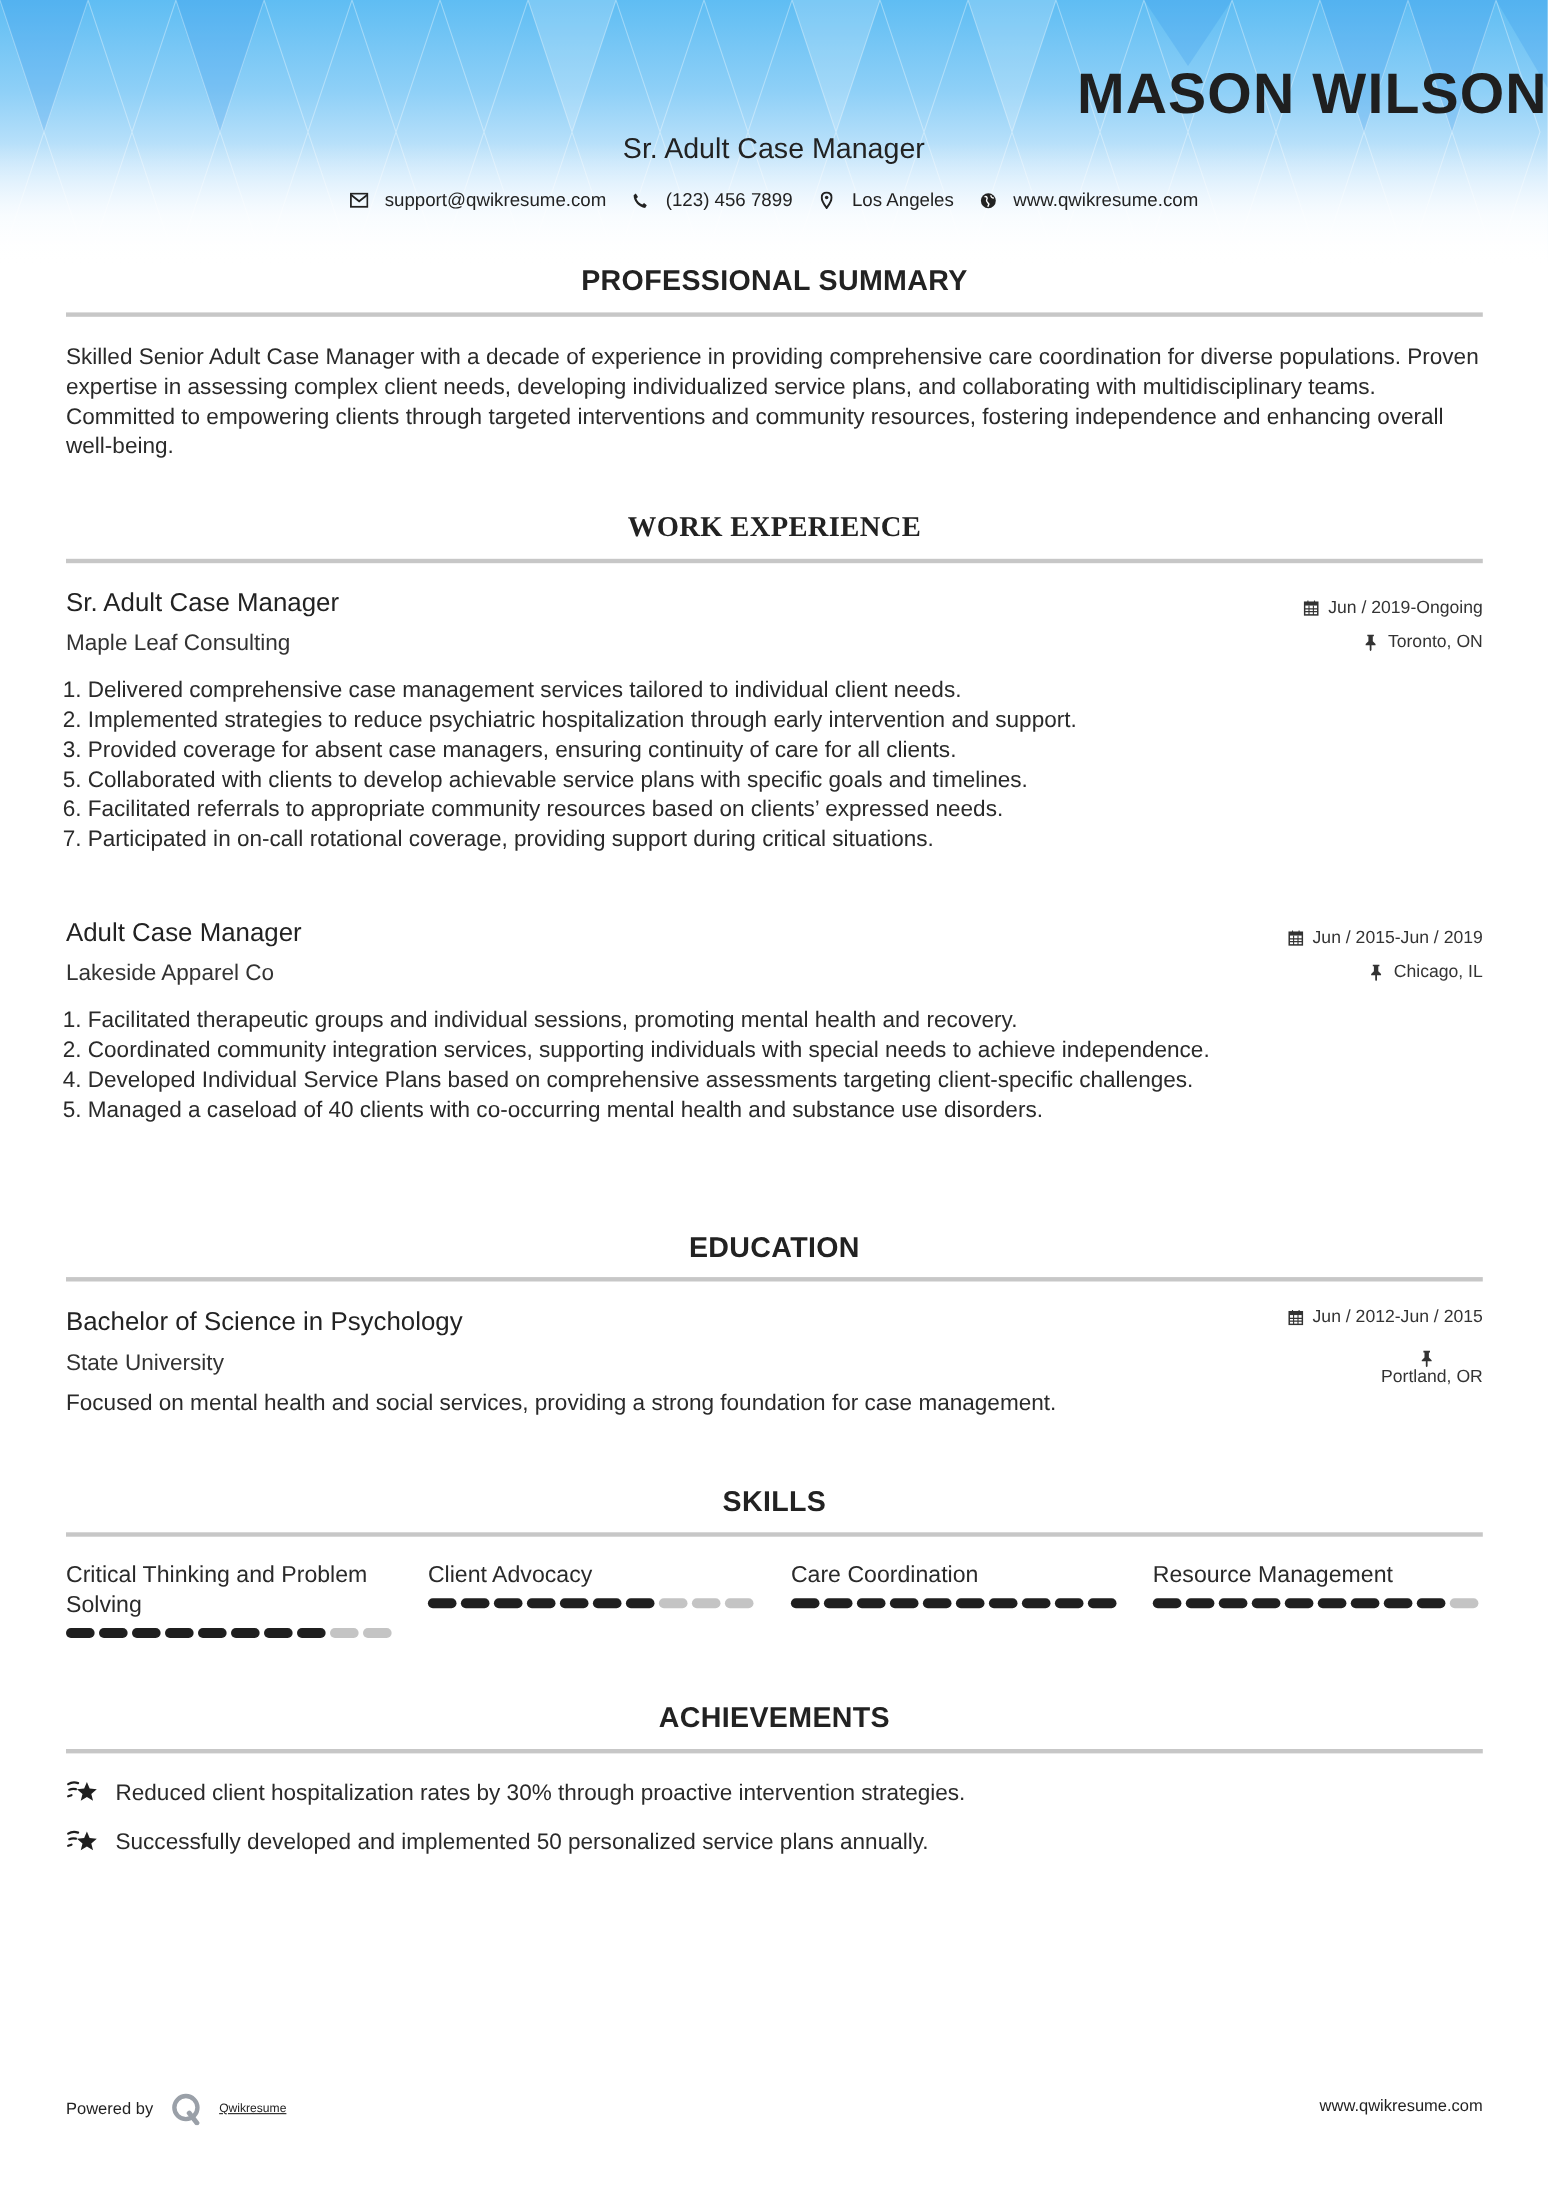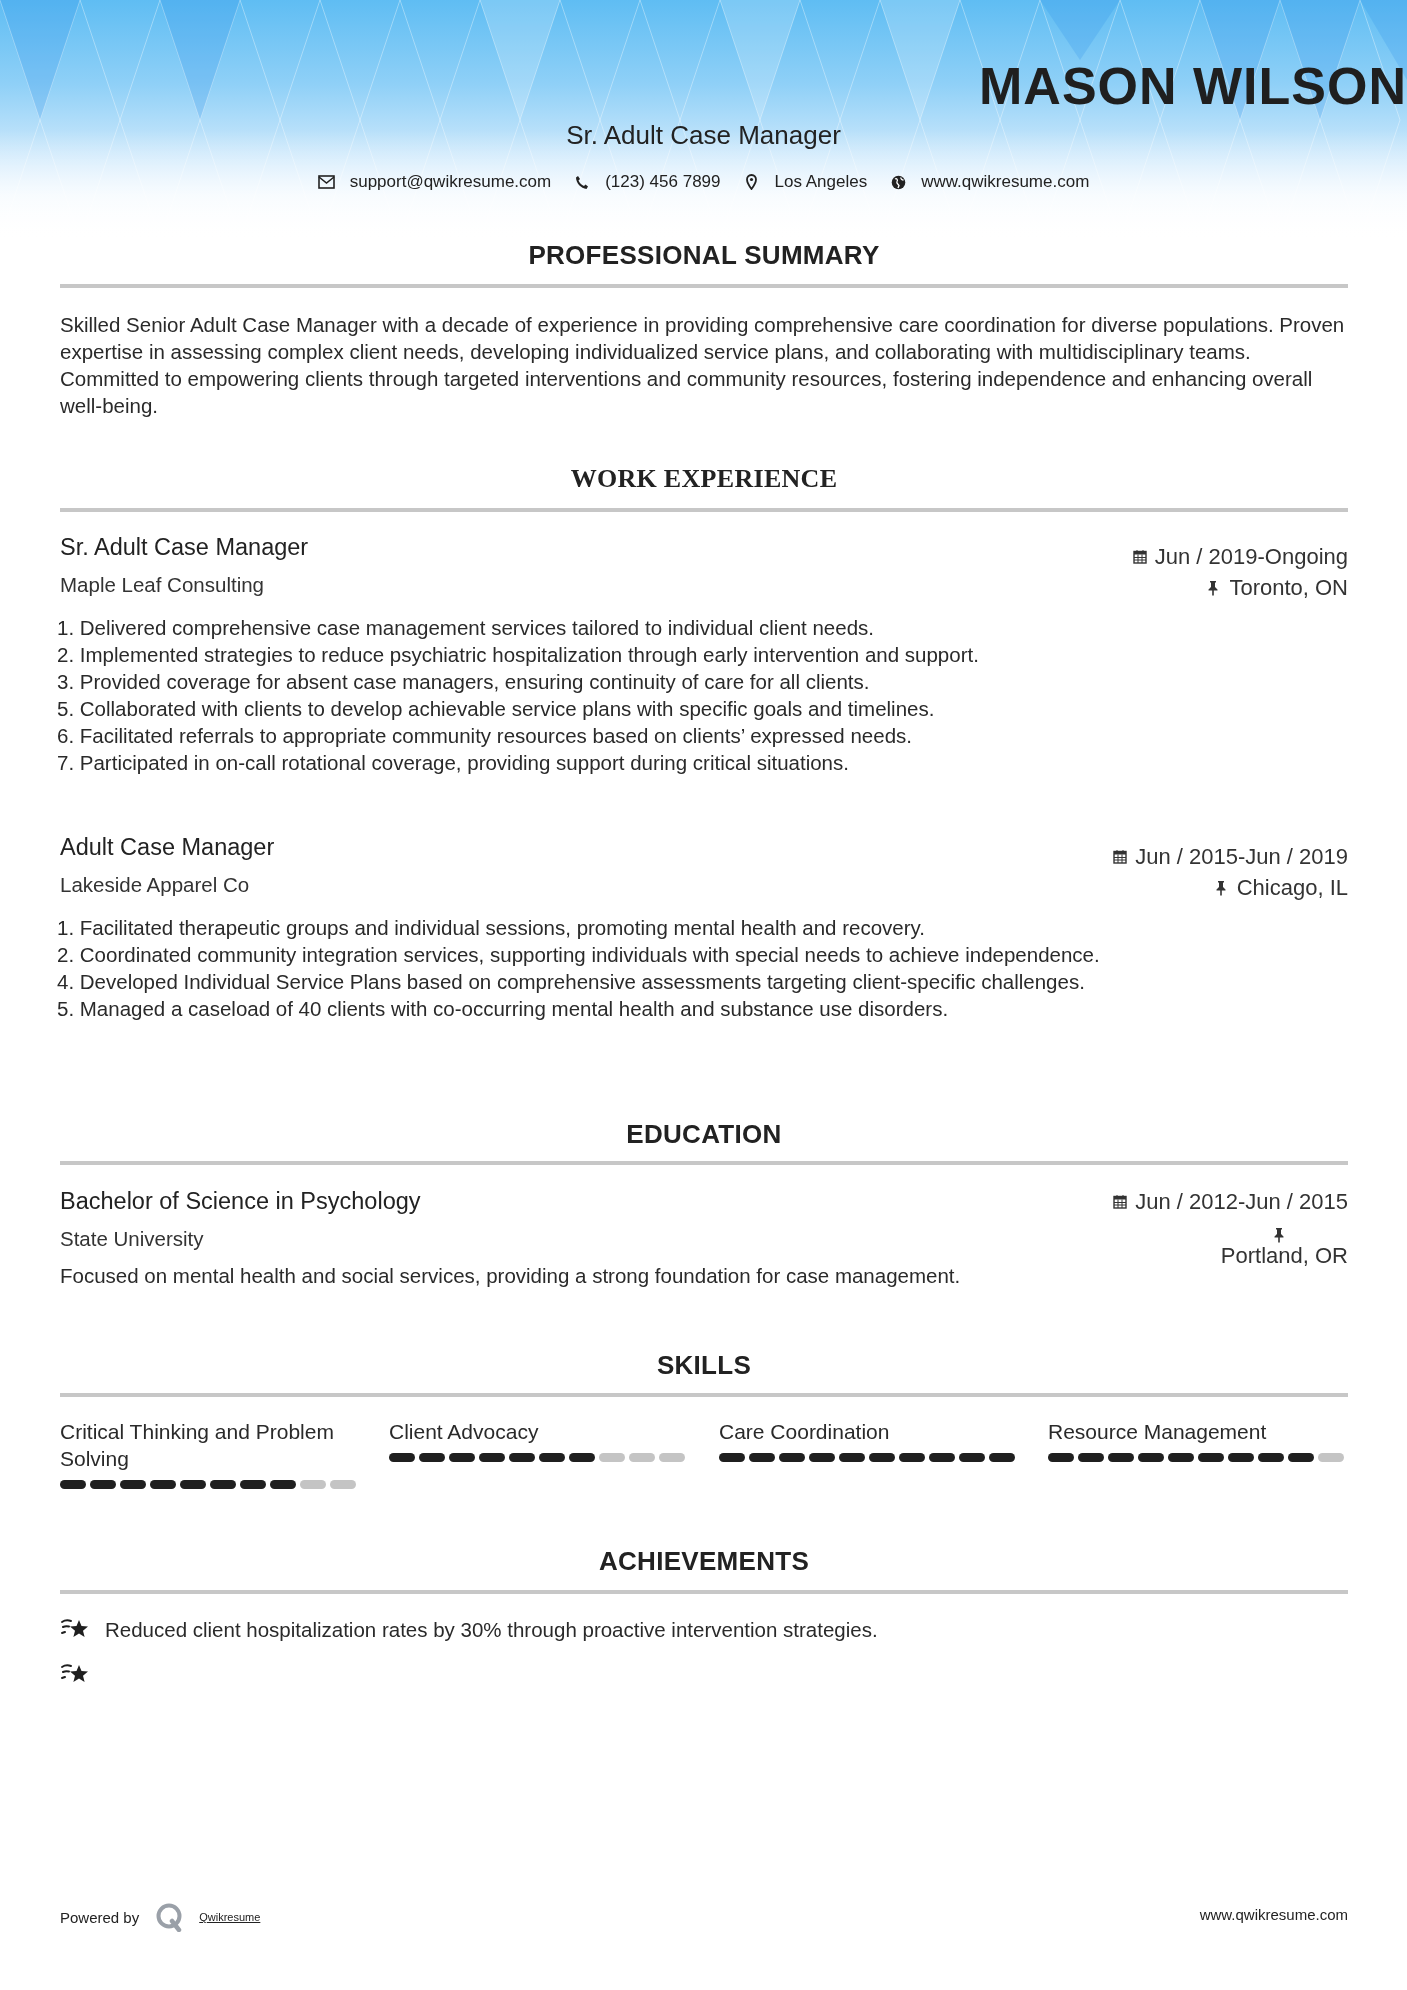--- a/index.html
+++ b/index.html
@@ -25,21 +25,21 @@
   .contacts .c-icon { width: 18px; height: 18px; margin-right: 14px; display: inline-flex; align-items: center; justify-content: center; }
 
   .section-title { position: absolute; left: 60px; width: 1288px; text-align: center; font-size: 26px;
     font-weight: bold; color: #222; letter-spacing: 0.3px; }
   .rule { position: absolute; left: 60px; width: 1288px; height: 4px; background: #c7c7c7; }
 
   .para { position: absolute; left: 60px; width: 1290px; font-size: 20.5px; line-height: 27px; color: #2a2a2a; }
 
   .job-title { position: absolute; left: 60px; font-size: 23.5px; color: #222; }
   .job-company { position: absolute; left: 60px; font-size: 20.5px; color: #333; }
-  .meta { position: absolute; right: 59px; font-size: 22px; color: #333; display: flex; align-items: center; }
+  .meta { position: absolute; right: 59px; font-size: 16px; color: #333; display: flex; align-items: center; }
   .meta .m-icon { width: 14px; height: 16px; margin-right: 8px; display: inline-flex; }
 
   .list { position: absolute; left: 57px; width: 1300px; list-style: none; }
   .list li { font-size: 20.5px; line-height: 27px; color: #2a2a2a; white-space: nowrap; }
 
   .skill { position: absolute; top: 1418px; width: 300px; }
   .skill .s-name { font-size: 21px; line-height: 27px; color: #2a2a2a; }
   .skill .bar { display: flex; gap: 4px; margin-top: 8px; }
   .skill .seg { width: 26px; height: 9px; border-radius: 5px; background: #1f1f1f; }
   .skill .seg.off { background: #c4c4c4; }
@@ -281,20 +281,21 @@
   </span>
   <span>Reduced client hospitalization rates by 30% through proactive intervention strategies.</span>
 </div>
 <div class="ach" style="top:1661px;">
   <span class="a-icon">
     <svg width="32" height="28" viewBox="0 0 32 28">
         <path d="M19,4 L21.5,10 L28,10.5 L23,14.8 L24.6,21 L19,17.6 L13.4,21 L15,14.8 L10,10.5 L16.5,10 Z" fill="#1f1f1f"></path>
         <path d="M2,6 C5,4 8,4 11,5 M3,11 C5,10 7,10 9,10.5 M2,17 L5,16" fill="none" stroke="#1f1f1f" stroke-width="2" stroke-linecap="round"></path>
       </svg>
   </span>
+  <span>Successfully developed and implemented 50 personalized service plans annually.</span>
 </div>
 
 <div class="footer-left">
   <span>Powered by</span>
   <span class="q-logo">
     <svg width="30" height="30" viewBox="0 0 30 30">
         <circle cx="14" cy="14" r="10.5" fill="none" stroke="#9aa0a8" stroke-width="4"></circle>
         <path d="M17,19 L24,28" stroke="#9aa0a8" stroke-width="4.5" stroke-linecap="round"></path>
       </svg>
   </span>

